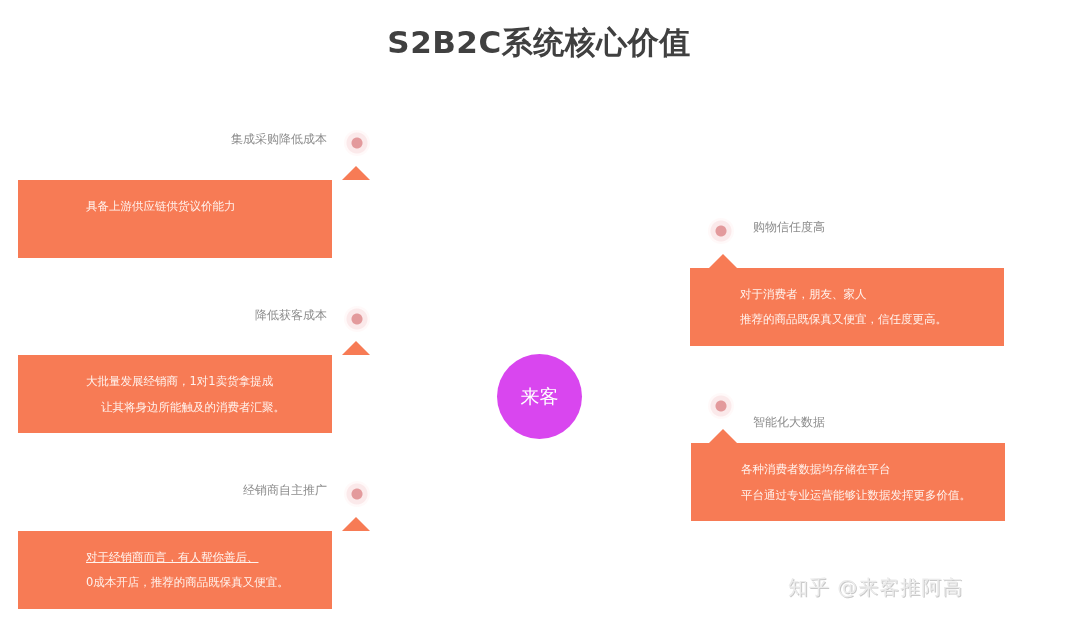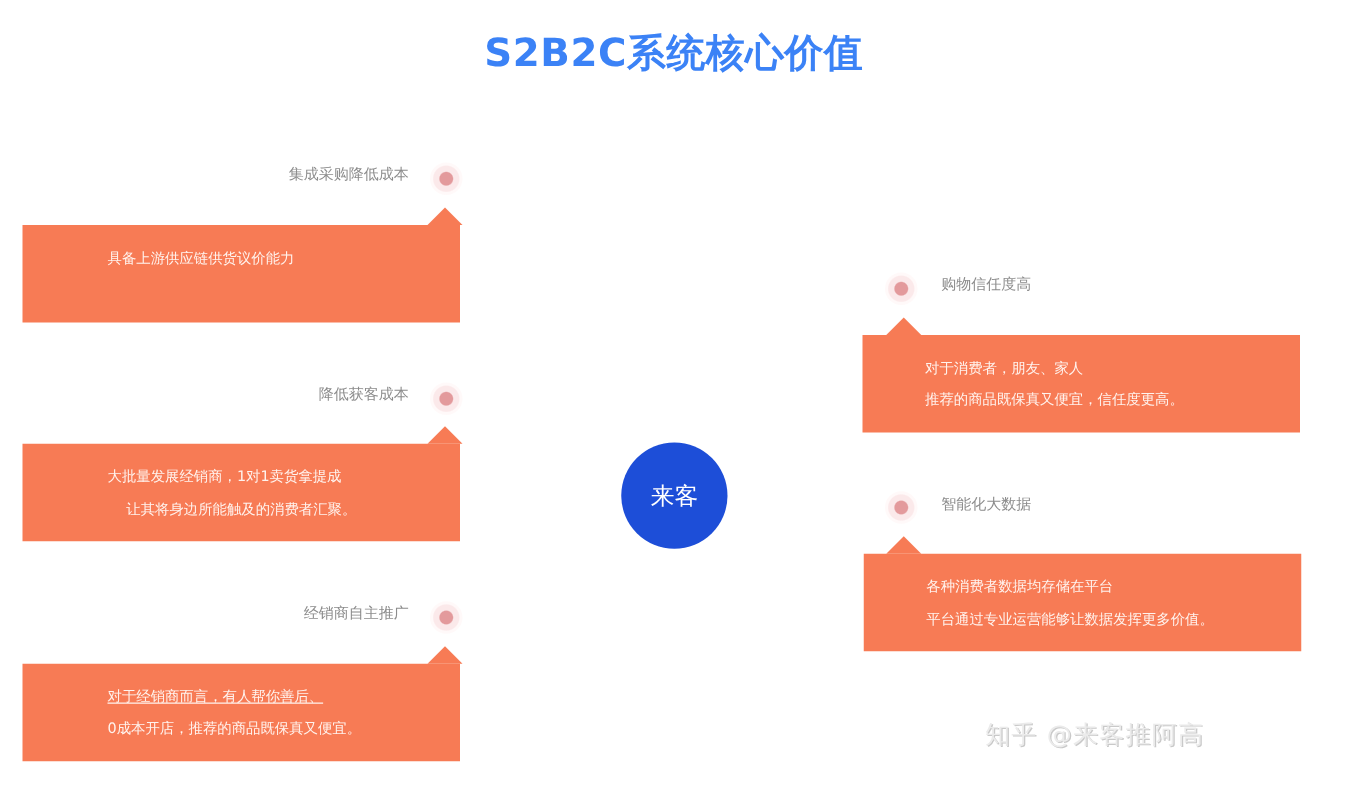--- a/index.html
+++ b/index.html
@@ -3,43 +3,43 @@
   <meta charset="utf-8">
   <style>
     html, body { margin:0; padding:0; }
     body {
       width:1078px; height:636px; position:relative; overflow:hidden;
       background:#ffffff;
       font-family:"DejaVu Sans", "Liberation Sans", sans-serif;
     }
     .title {
       position:absolute; left:0; top:22px; width:1078px; text-align:center;
-      font-size:31px; font-weight:bold; color:#3b82f6; letter-spacing:0.5px;
+      font-size:31px; font-weight:bold; color:#404040; letter-spacing:0.5px;
     }
     .heading {
       position:absolute; font-size:12px; color:#8c8c8c; white-space:nowrap;
     }
     .heading.left { text-align:right; }
     .dot {
       position:absolute; width:26px; height:26px; border-radius:50%;
       background:radial-gradient(circle, #e39a9c 0 5px, #fbe9ea 6px 10px, rgba(255,240,240,0.4) 11px 13px);
     }
     .tri {
       position:absolute; width:0; height:0;
       border-left:14px solid transparent; border-right:14px solid transparent;
       border-bottom:14px solid #f77b55;
     }
     .panel {
-      position:absolute; width:350px; height:78px; background:#f77b55;
+      position:absolute; width:314px; height:78px; background:#f77b55;
       color:#fff3ee; font-size:11.5px;
     }
     .panel .line { position:absolute; white-space:nowrap; }
     .center {
       position:absolute; left:497px; top:354px; width:85px; height:85px;
-      border-radius:50%; background:#1d4ed8; color:#fff;
+      border-radius:50%; background:#d946ef; color:#fff;
       display:flex; align-items:center; justify-content:center;
       font-size:19px;
     }
     .watermark {
       position:absolute; left:788px; top:574px; font-size:20px; color:#ebebeb;
       text-shadow:1px 1px 0 #c9c9c9; white-space:nowrap; letter-spacing:1px;
     }
   </style>
 </head>
 <body>
@@ -75,20 +75,20 @@
 
 <div class="dot" style="left:708px; top:218px;"></div>
 <div class="heading" style="left:753px; top:219px;">购物信任度高</div>
 <div class="tri" style="left:709px; top:254px;"></div>
 <div class="panel" style="left:690px; top:268px;">
   <div class="line" style="left:50px; top:19px;">对于消费者，朋友、家人</div>
   <div class="line" style="left:50px; top:44px;">推荐的商品既保真又便宜，信任度更高。</div>
 </div>
 
 <div class="dot" style="left:708px; top:393px;"></div>
-<div class="heading" style="left:753px; top:395px;text-align:right;">智能化大数据</div>
+<div class="heading" style="left:753px; top:414px;text-align:right;">智能化大数据</div>
 <div class="tri" style="left:709px; top:429px;"></div>
 <div class="panel" style="left:691px; top:443px;">
   <div class="line" style="left:50px; top:19px;">各种消费者数据均存储在平台</div>
   <div class="line" style="left:50px; top:45px;">平台通过专业运营能够让数据发挥更多价值。</div>
 </div>
 
 <div class="watermark">知乎 @来客推阿高</div>
 
 </body></html>

